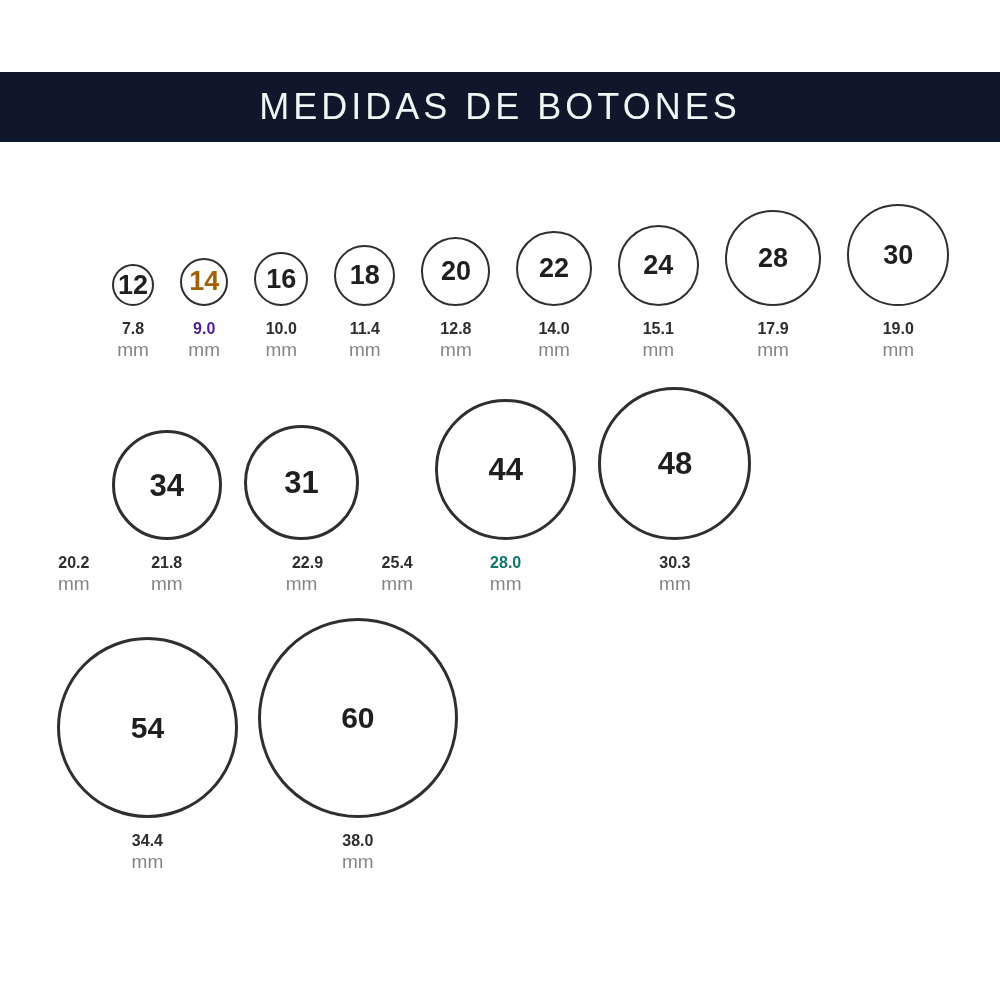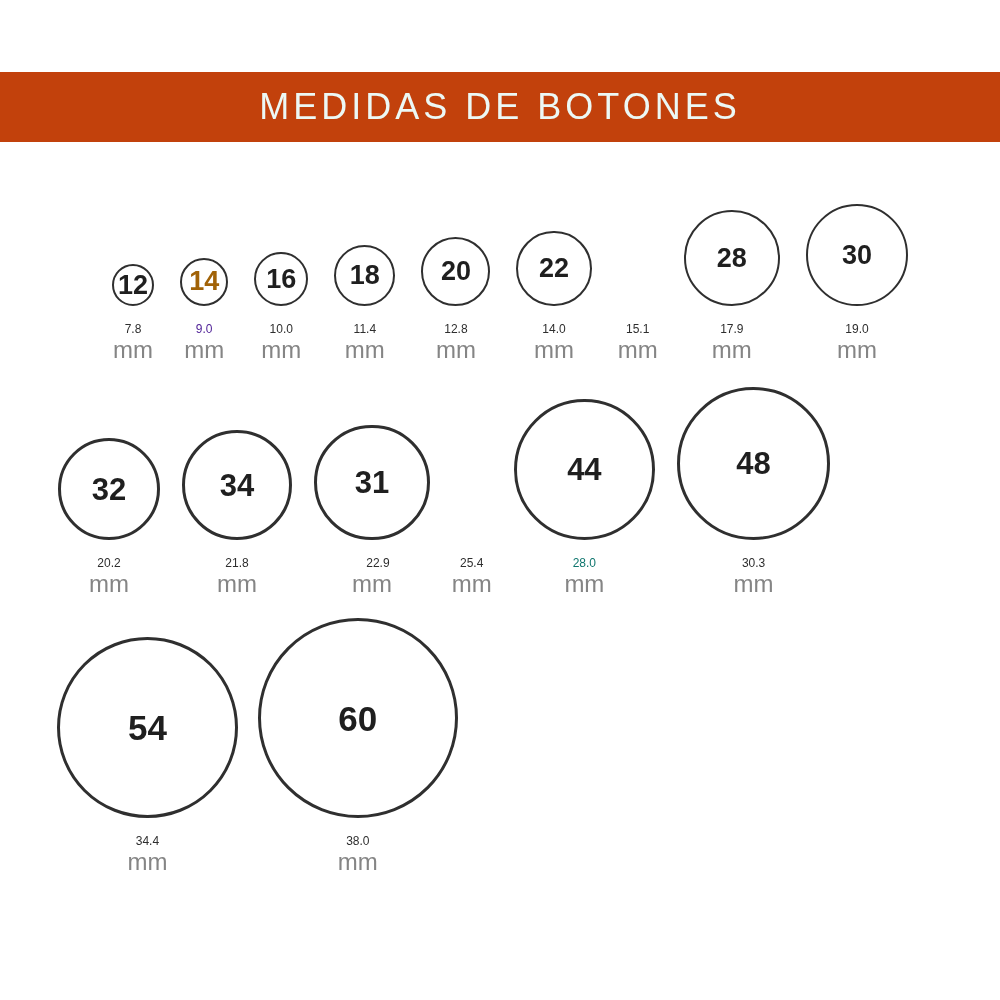--- a/index.html
+++ b/index.html
@@ -49,45 +49,45 @@
     justify-content:center;
     background:#ffffff;
   }
   .row-0 .btn-circle{border-width:2.5px;}
   .btn-num{
     font-weight:bold;
     line-height:1;
   }
   .row-0 .btn-num{font-size:27px;}
   .row-1 .btn-num{font-size:31px;}
-  .row-2 .btn-num{font-size:35px;}
+  .row-2 .btn-num{font-size:30px;}
 
   .btn-label{
     margin-top:12px;
     height:42px;
     text-align:center;
     white-space:nowrap;
   }
   .mm-value{
-    font-size:12px;
-    font-weight:normal;
+    font-size:16px;
+    font-weight:bold;
     line-height:22px;
   }
   .mm-unit{
-    font-size:24px;
+    font-size:19px;
     font-weight:400;
     line-height:20px;
   }
 </style>
 </head>
 <body>
 
 <div class="page">
 
-  <div class="title-bar" style="background: #c2410c;">
+  <div class="title-bar" style="background: #0f172a;">
     <div class="title-text" style="color: rgb(236, 248, 245);">MEDIDAS DE BOTONES</div>
   </div>
 
   <div>
     <div class="row row-0">
         <div class="btn-item">
           <div class="btn-circle" style="width: 42px; height: 42px; border: 2.5px solid rgb(47, 47, 47);">
             <span class="btn-num" style="color: rgb(31, 31, 31);">12</span>
           </div>
           <div class="btn-label">
@@ -134,20 +134,23 @@
         <div class="btn-item">
           <div class="btn-circle" style="width: 75.3px; height: 75.3px; border: 2.5px solid rgb(47, 47, 47);">
             <span class="btn-num" style="color: rgb(31, 31, 31);">22</span>
           </div>
           <div class="btn-label">
             <div class="mm-value" style="color: rgb(46, 46, 46);">14.0</div>
             <div class="mm-unit" style="color: rgb(133, 133, 133);">mm</div>
           </div>
         </div>
         <div class="btn-item">
+          <div class="btn-circle" style="width: 81.2px; height: 81.2px; border: 2.5px solid rgb(47, 47, 47);">
+            <span class="btn-num" style="color: rgb(31, 31, 31);">24</span>
+          </div>
           <div class="btn-label">
             <div class="mm-value" style="color: rgb(46, 46, 46);">15.1</div>
             <div class="mm-unit" style="color: rgb(133, 133, 133);">mm</div>
           </div>
         </div>
         <div class="btn-item">
           <div class="btn-circle" style="width: 96.3px; height: 96.3px; border: 2.5px solid rgb(47, 47, 47);">
             <span class="btn-num" style="color: rgb(31, 31, 31);">28</span>
           </div>
           <div class="btn-label">
@@ -160,23 +163,20 @@
             <span class="btn-num" style="color: rgb(31, 31, 31);">30</span>
           </div>
           <div class="btn-label">
             <div class="mm-value" style="color: rgb(46, 46, 46);">19.0</div>
             <div class="mm-unit" style="color: rgb(133, 133, 133);">mm</div>
           </div>
         </div>
       </div>
     <div class="row row-1">
         <div class="btn-item">
-          <div class="btn-circle" style="width: 102px; height: 102px; border: 3px solid rgb(47, 47, 47);">
-            <span class="btn-num" style="color: rgb(31, 31, 31);">32</span>
-          </div>
           <div class="btn-label">
             <div class="mm-value" style="color: rgb(46, 46, 46);">20.2</div>
             <div class="mm-unit" style="color: rgb(133, 133, 133);">mm</div>
           </div>
         </div>
         <div class="btn-item">
           <div class="btn-circle" style="width: 110.1px; height: 110.1px; border: 3px solid rgb(47, 47, 47);">
             <span class="btn-num" style="color: rgb(31, 31, 31);">34</span>
           </div>
           <div class="btn-label">

